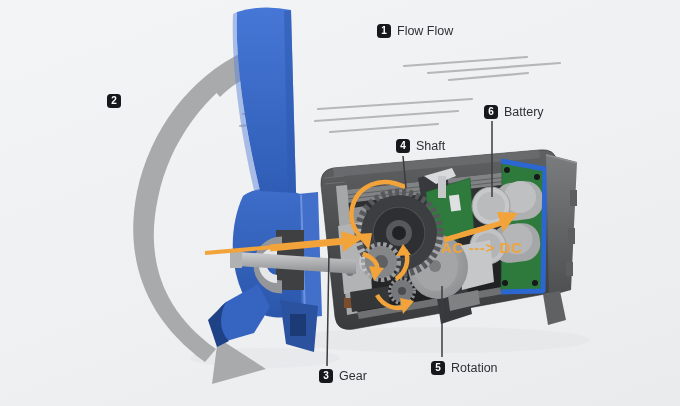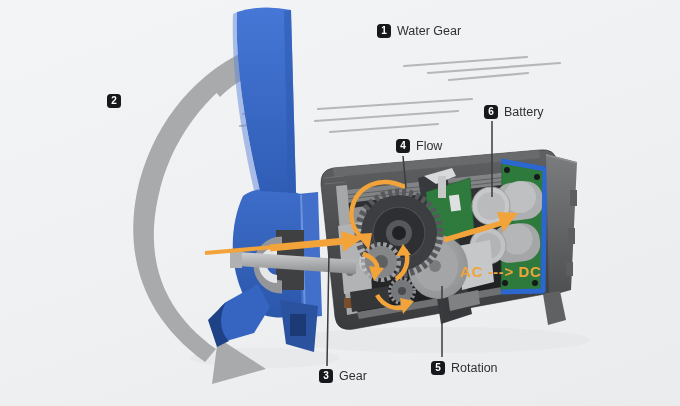--- a/index.html
+++ b/index.html
@@ -10,22 +10,22 @@
   }
   .stage svg{position:absolute;left:0;top:0;}
   .label{position:absolute;display:flex;align-items:center;gap:6px;white-space:nowrap;}
   .badge{
     width:14px;height:14px;border-radius:3.5px;background:#17181c;color:#ffffff;
     font-size:10px;font-weight:bold;display:flex;align-items:center;justify-content:center;
     line-height:14px;
   }
   .txt{font-size:12.5px;color:#2f3034;}
   .acdc{
-    position:absolute;left:460px;top:239px;color:#f0a43c;font-weight:bold;
-    font-size:15px;letter-spacing:0.6px;margin-top:24px;
+    position:absolute;left:441px;top:239px;color:#f0a43c;font-weight:bold;
+    font-size:15px;letter-spacing:0.6px;
   }
 </style>
 </head>
 <body>
 
 <div class="stage">
 <svg width="680" height="406" viewBox="0 0 680 406">
   <defs>
     <linearGradient id="bladeGrad" x1="0" y1="0" x2="0" y2="1">
       <stop offset="0" stop-color="#4677d6"></stop>
@@ -211,32 +211,32 @@
   <g stroke="#3b3c3e" stroke-width="1.5">
     <line x1="327" y1="366" x2="329" y2="252"></line>
     <line x1="403" y1="156" x2="406" y2="188"></line>
     <line x1="442" y1="357" x2="442" y2="286"></line>
     <line x1="492" y1="121" x2="492" y2="197"></line>
   </g>
 </svg>
 
 <div class="label" style="left:377px;top:24px;">
   <span class="badge">1</span>
-  <span class="txt">Water Gear</span>
+  <span class="txt">Flow Flow</span>
 </div>
 <div class="label" style="left:107px;top:94px;">
   <span class="badge">2</span>
 </div>
 <div class="label" style="left:319px;top:369px;">
   <span class="badge">3</span>
   <span class="txt">Gear</span>
 </div>
 <div class="label" style="left:396px;top:139px;">
   <span class="badge">4</span>
-  <span class="txt">Flow</span>
+  <span class="txt">Shaft</span>
 </div>
 <div class="label" style="left:431px;top:361px;">
   <span class="badge">5</span>
   <span class="txt">Rotation</span>
 </div>
 <div class="label" style="left:484px;top:105px;">
   <span class="badge">6</span>
   <span class="txt">Battery</span>
 </div>
 

